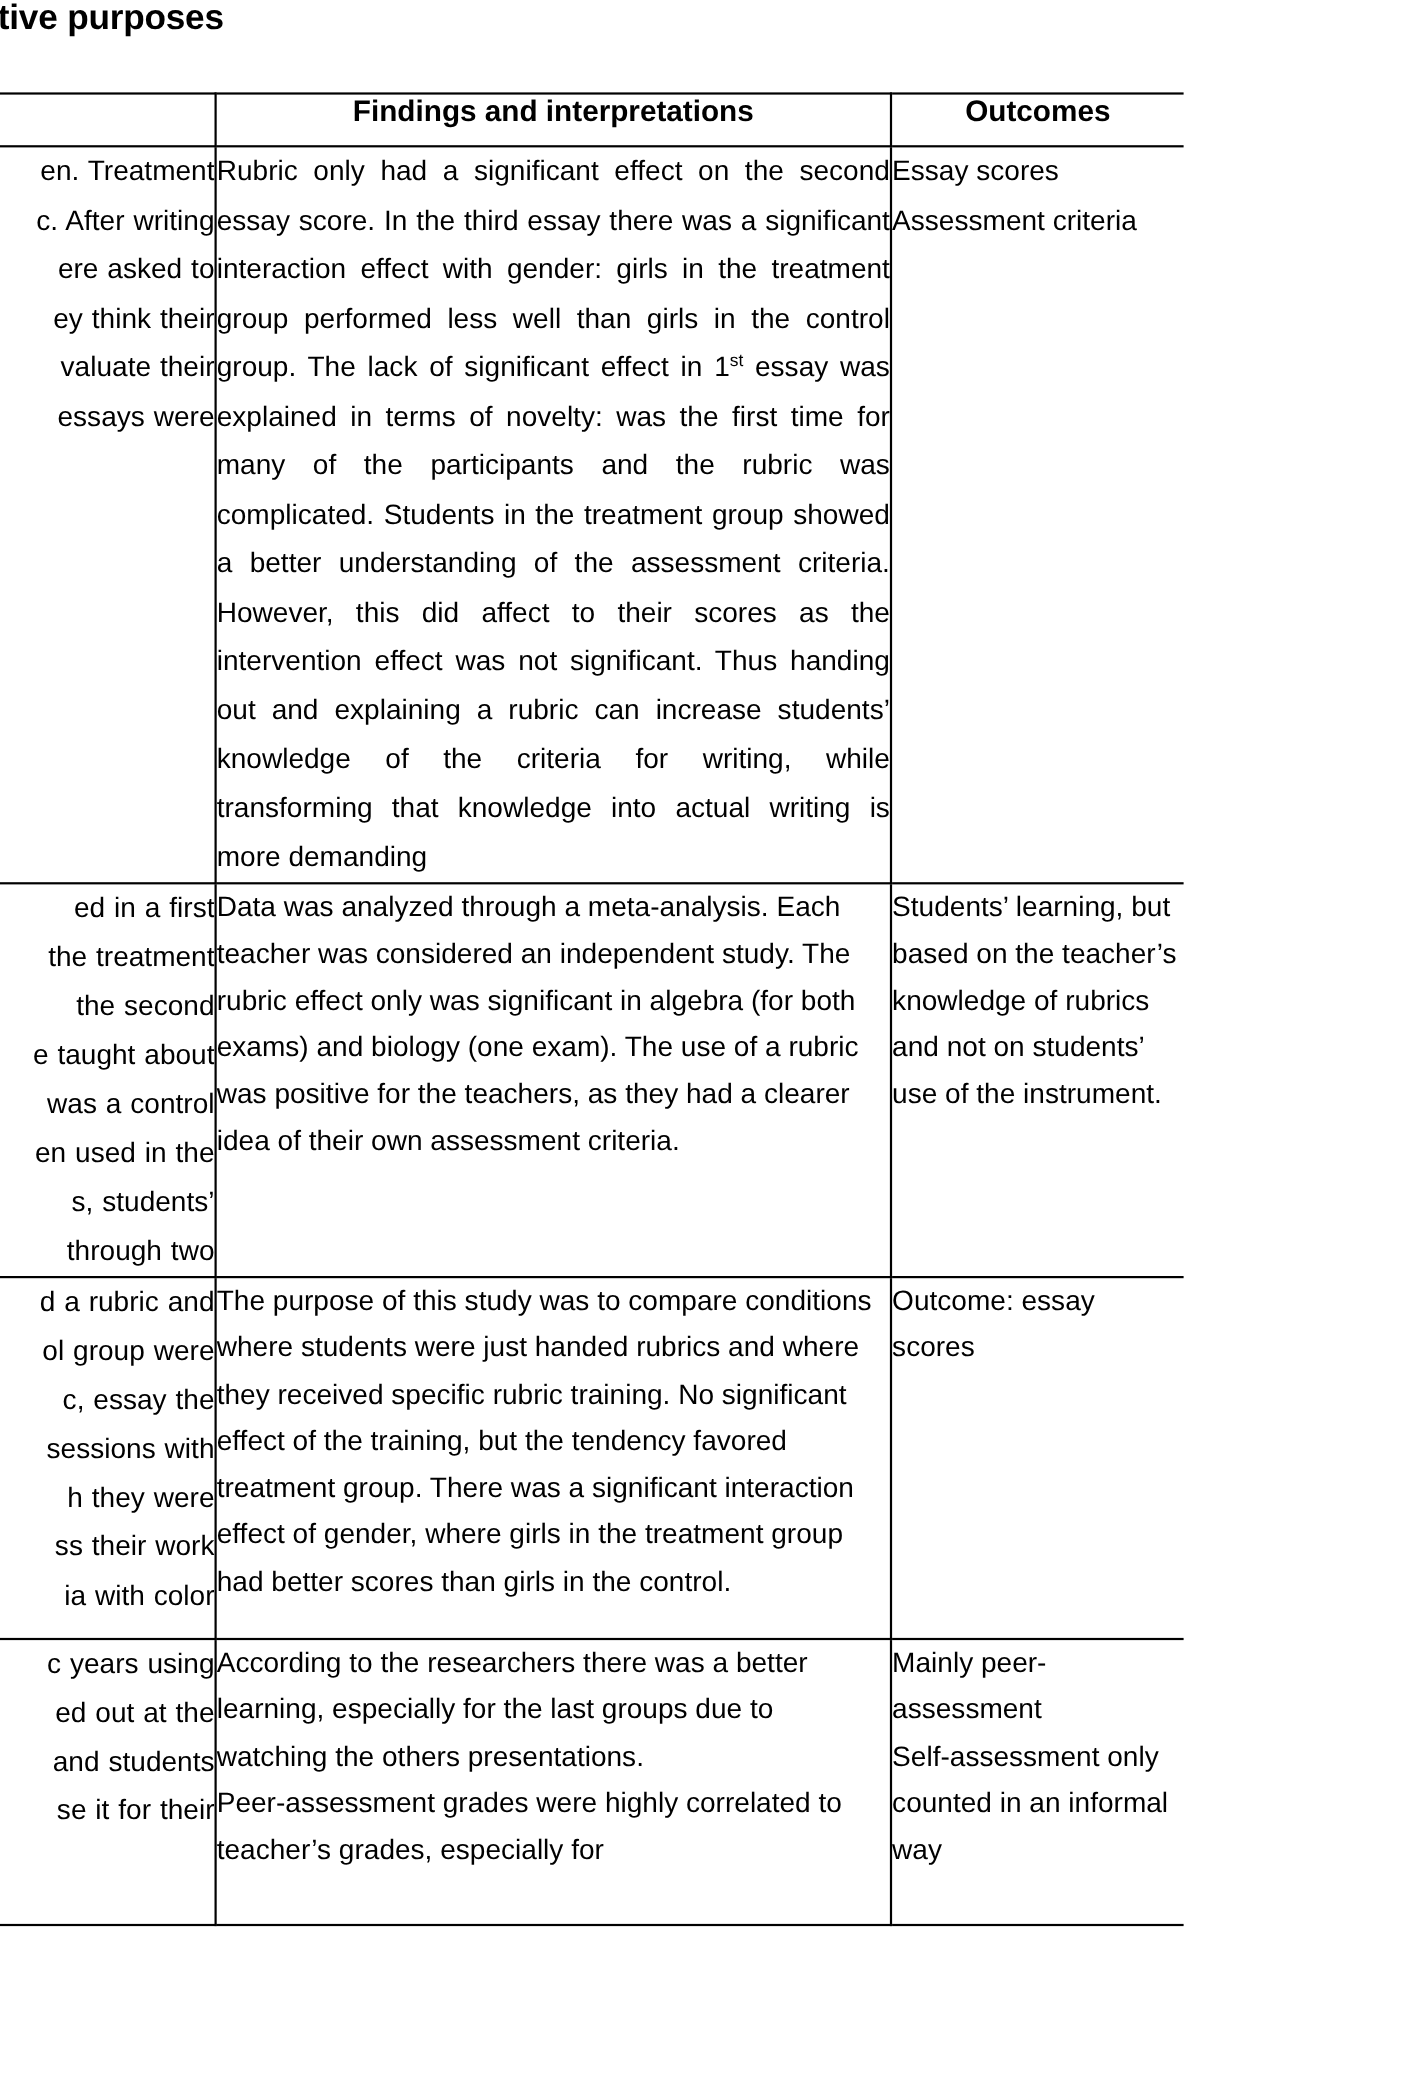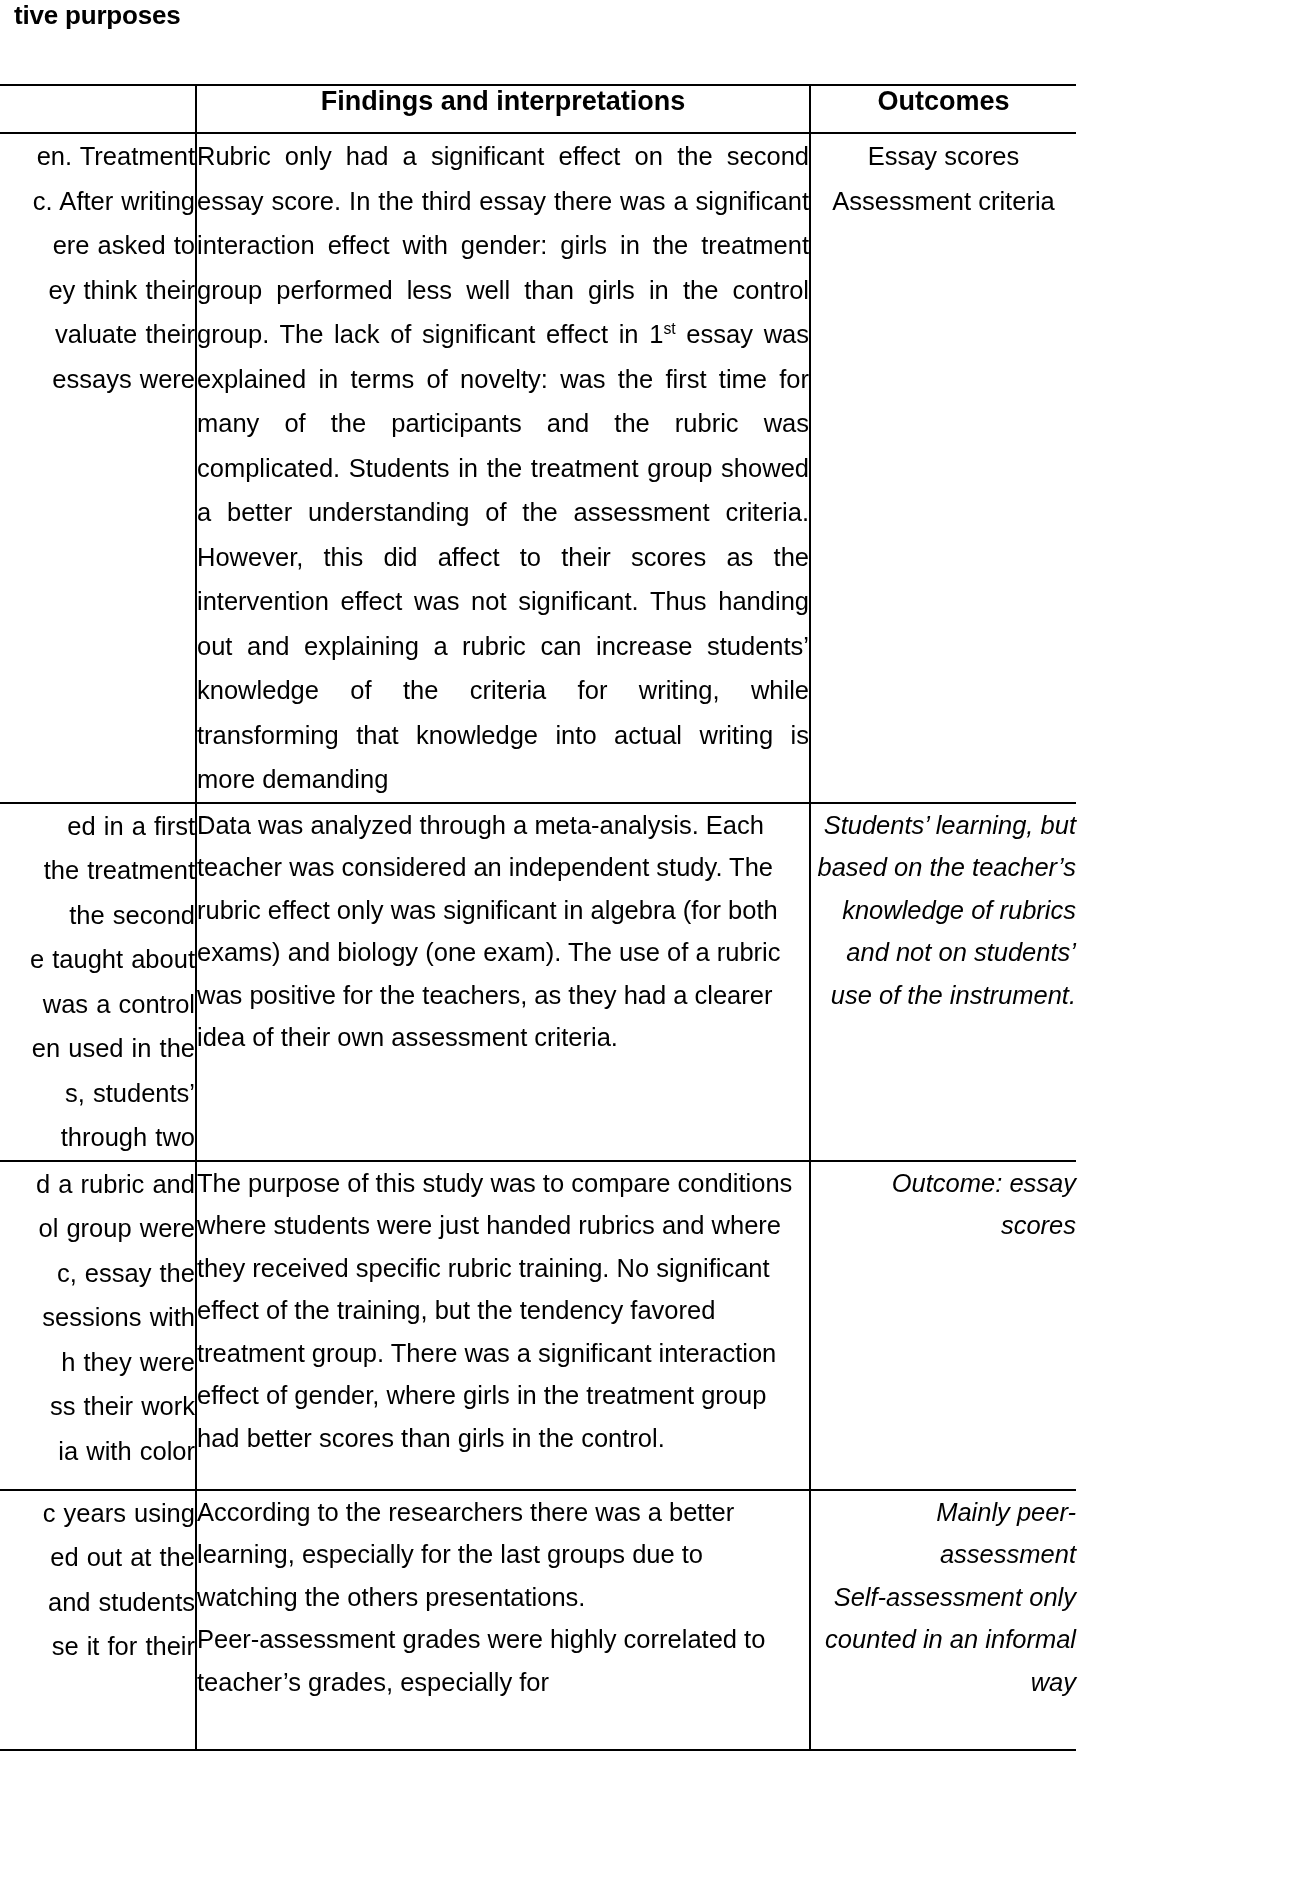--- a/index.html
+++ b/index.html
@@ -16,27 +16,26 @@
     position: relative;
   }
 
   
   #page-heading {
     position: absolute;
     left: 0;
     top: 0;
     width: 1080px;
     height: 84px;
-    font-size: 26px;
+    font-size: 32px;
     font-weight: bold;
     line-height: 30px;
     letter-spacing: -0.2px;
     overflow: hidden;
     white-space: nowrap;
-    padding-left: 16px;
   }
   #page-heading .heading-text {
     display: block;
     margin-left: -2px;
     margin-top: 0px;
   }
 
   
   #study-table {
     position: absolute;
@@ -99,31 +98,30 @@
     padding: 10px 10px 12px 14px;
   }
 
   
   .r1 .cell-findings {
     text-align: justify;
     text-align-last: left;
     line-height: 44.5px;
     word-spacing: 0px;
   }
-  .r1 .cell-outcomes { line-height: 44.5px; text-align: center; }
+  .r1 .cell-outcomes { line-height: 44.5px; }
 
   
   .rl .cell-findings {
     text-align: left;
     line-height: 42.5px;
   }
   .rl .cell-outcomes {
-    text-align: right;
+    text-align: left;
     line-height: 42.5px;
-    font-style: italic;
   }
 
   .cell-findings p, .cell-outcomes p { margin: 0; }
   .cell-outcomes .out-line { display: block; }
 
   sup {
     font-size: 0.62em;
     vertical-align: super;
     line-height: 0;
   }

